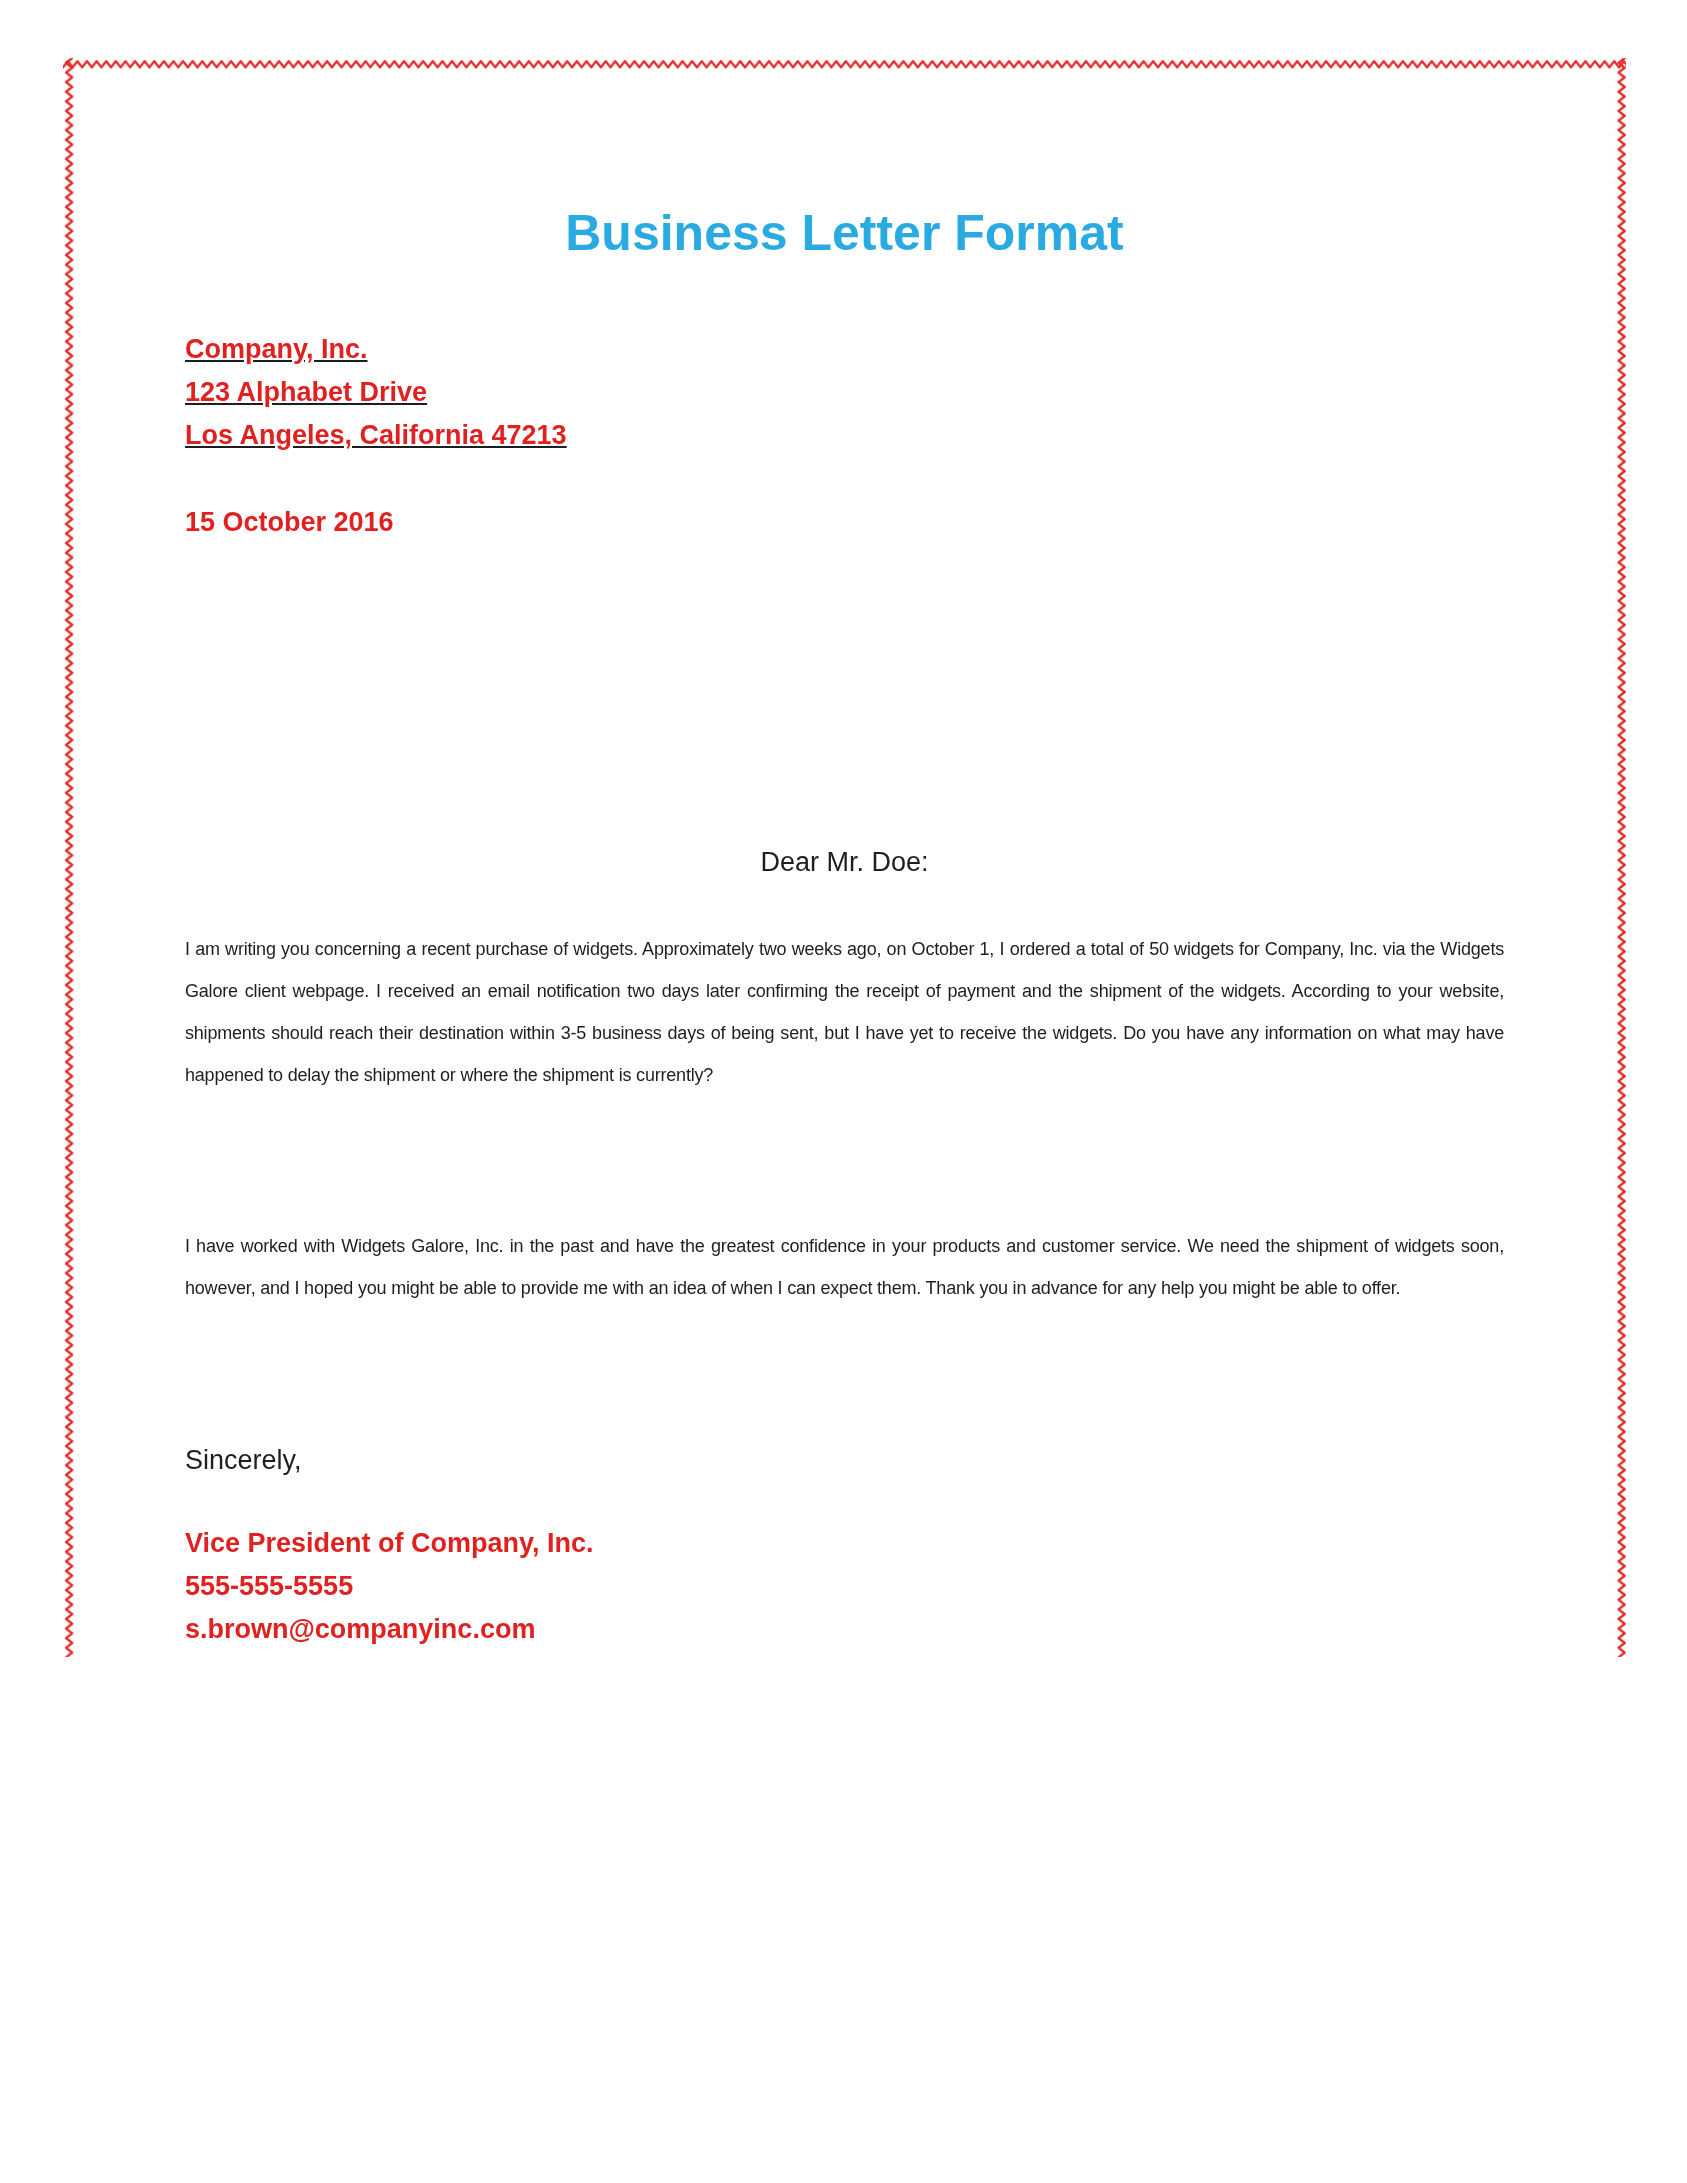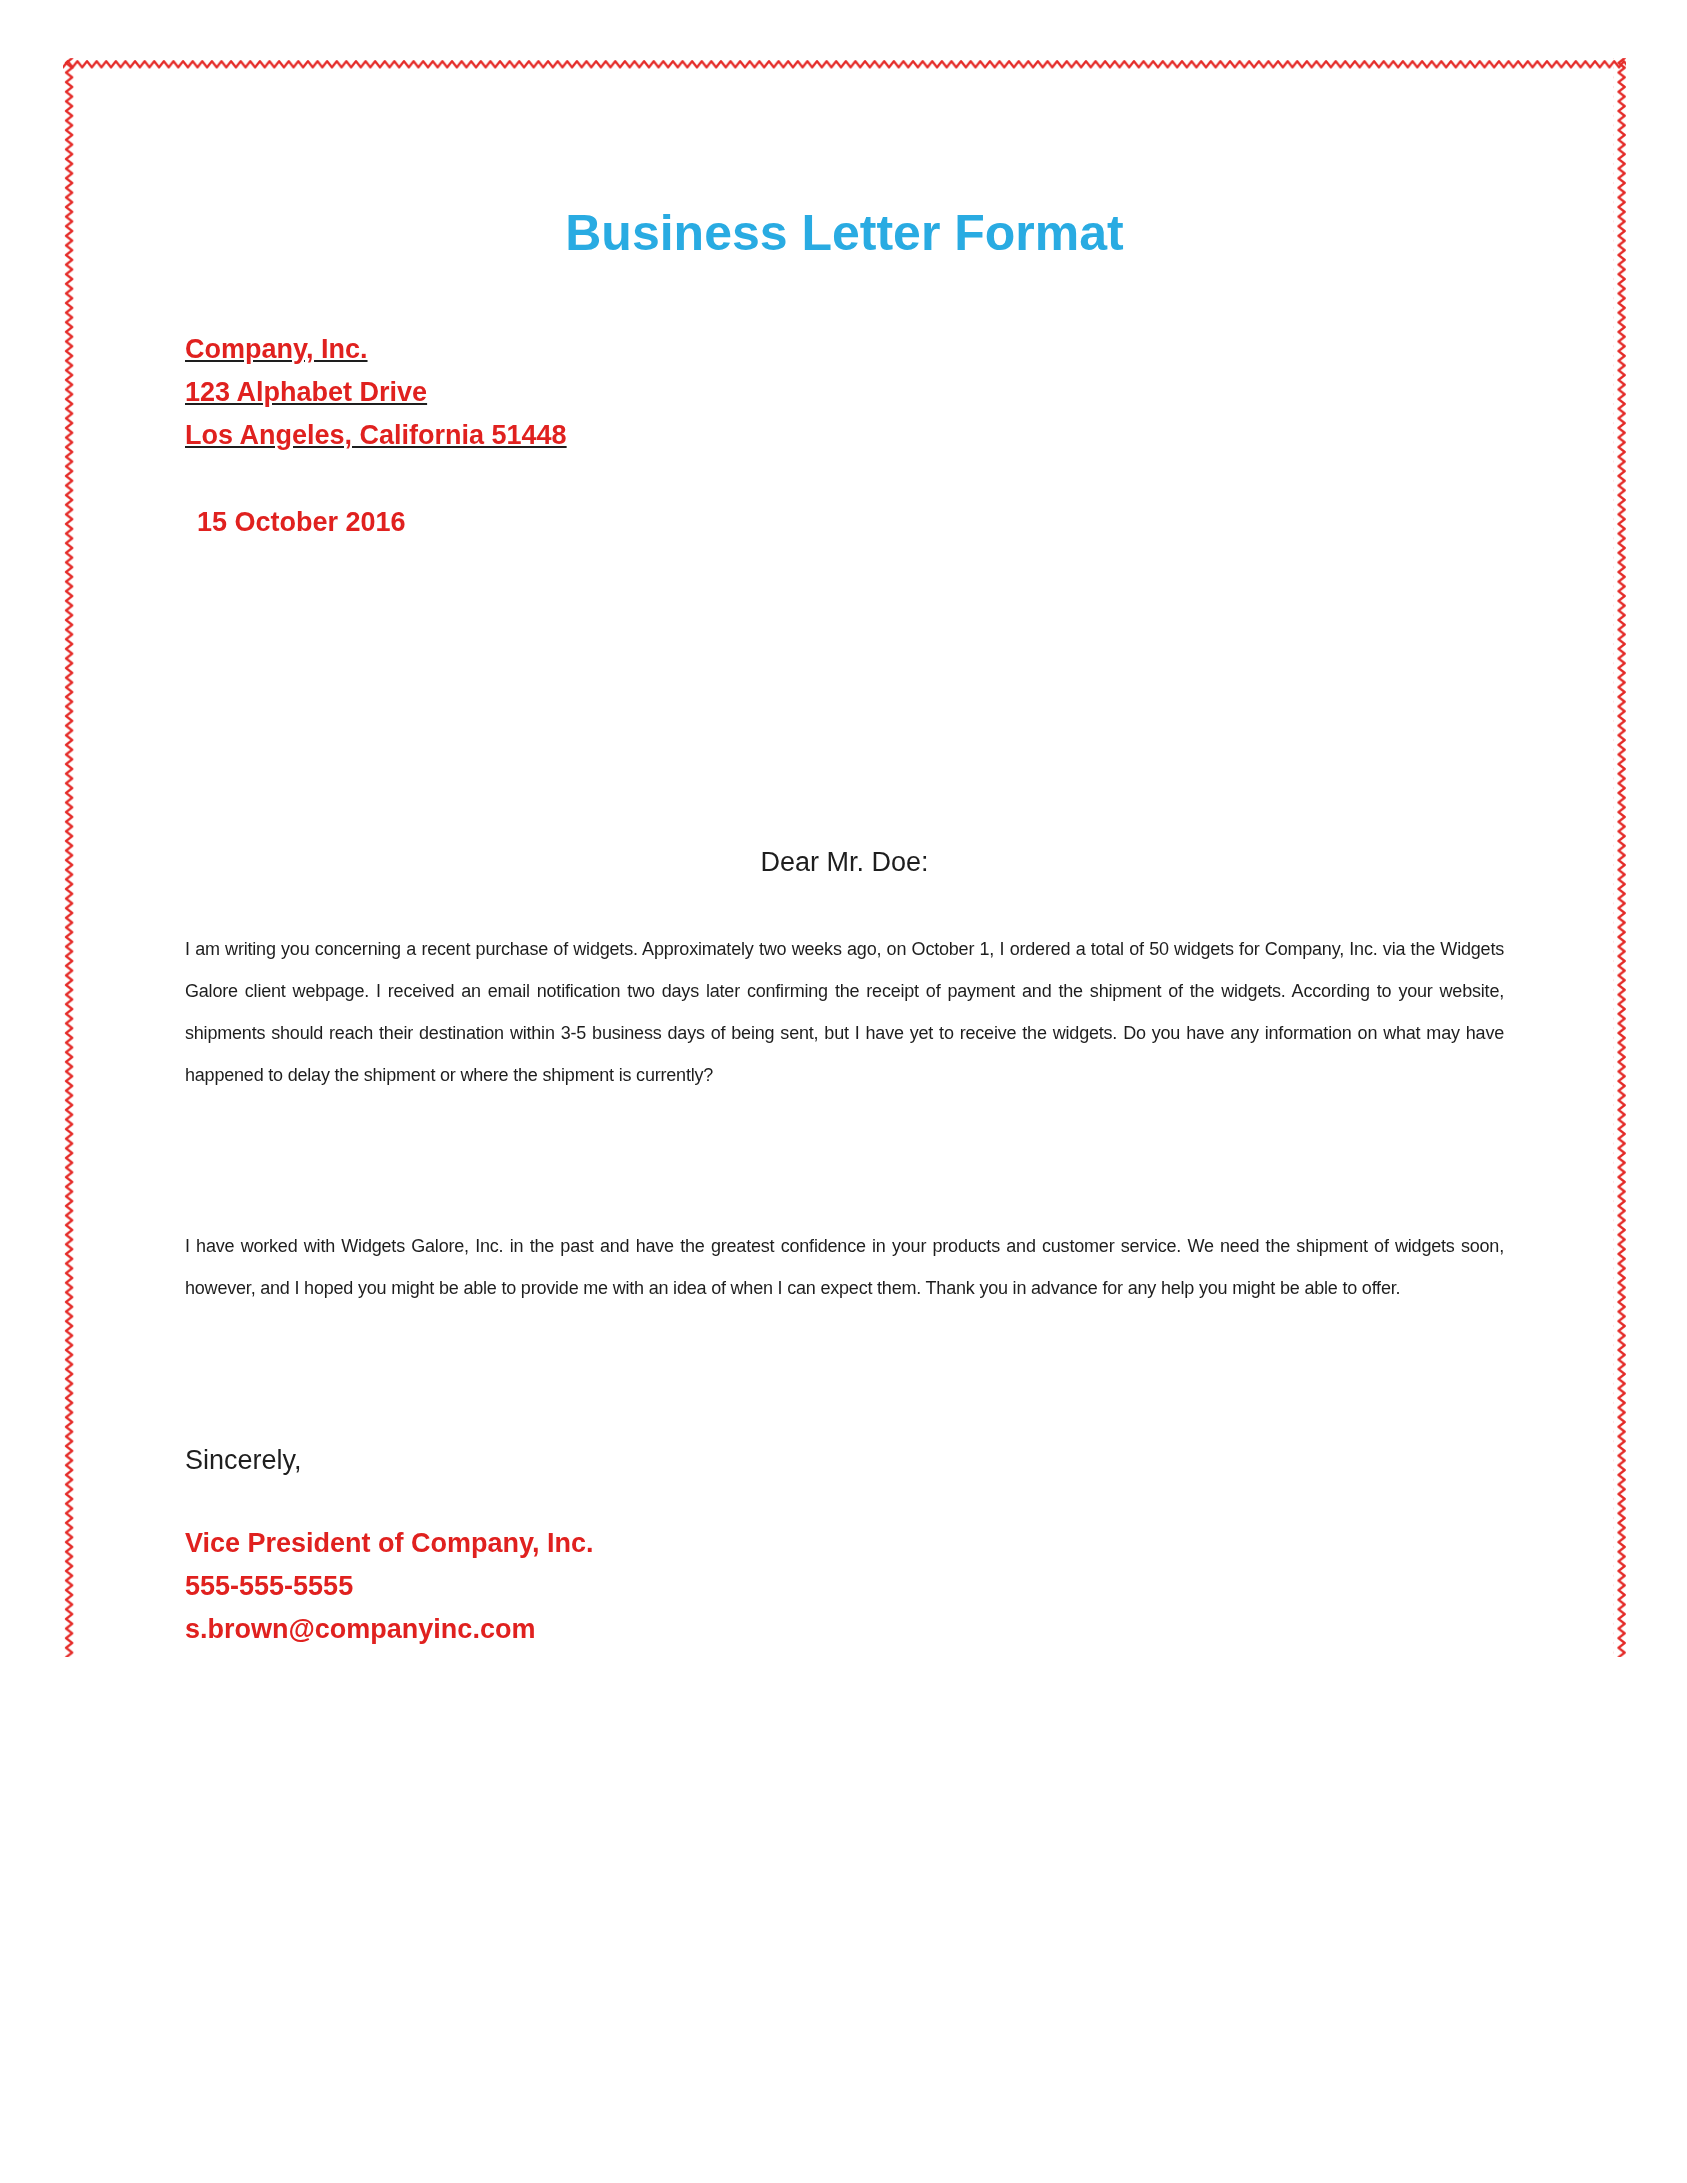--- a/index.html
+++ b/index.html
@@ -40,21 +40,21 @@
   .line {
     font-size: 27px;
     line-height: 43px;
     white-space: pre;
   }
   .red-bold .line {
     color: #e0211f;
     font-weight: bold;
   }
   .sender-block    { top: 328px; text-decoration: underline; }
-  .date-block      { top: 501px; margin-left: 12px; }
+  .date-block      { top: 501px; }
   .recipient-block { top: 586px; }
   .salutation-block{ top: 841px; text-align: center; }
   .para {
     font-size: 18px;
     line-height: 42px;
     text-align: justify;
     text-align-last: left;
     letter-spacing: -0.2px;
   }
   .para-1 { top: 928px; }
@@ -80,21 +80,21 @@
     <rect x="0" y="2346" width="1790" height="14" fill="url(#zzh)"></rect>
     <rect x="0" y="0" width="14" height="2360" fill="url(#zzv)"></rect>
     <rect x="1776" y="0" width="14" height="2360" fill="url(#zzv)"></rect>
   </svg>
 
   <div class="content-block doc-title">Business Letter Format</div>
 
   <div class="content-block red-bold sender-block">
     <div class="line">Company, Inc.</div>
     <div class="line">123 Alphabet Drive</div>
-    <div class="line">Los Angeles, California 51448</div>
+    <div class="line">Los Angeles, California 47213</div>
   </div>
 
   <div class="content-block red-bold date-block">
     <div class="line">15 October 2016</div>
   </div>
 
 
   <div class="content-block salutation-block">
     <div class="line">Dear Mr. Doe:</div>
   </div>

